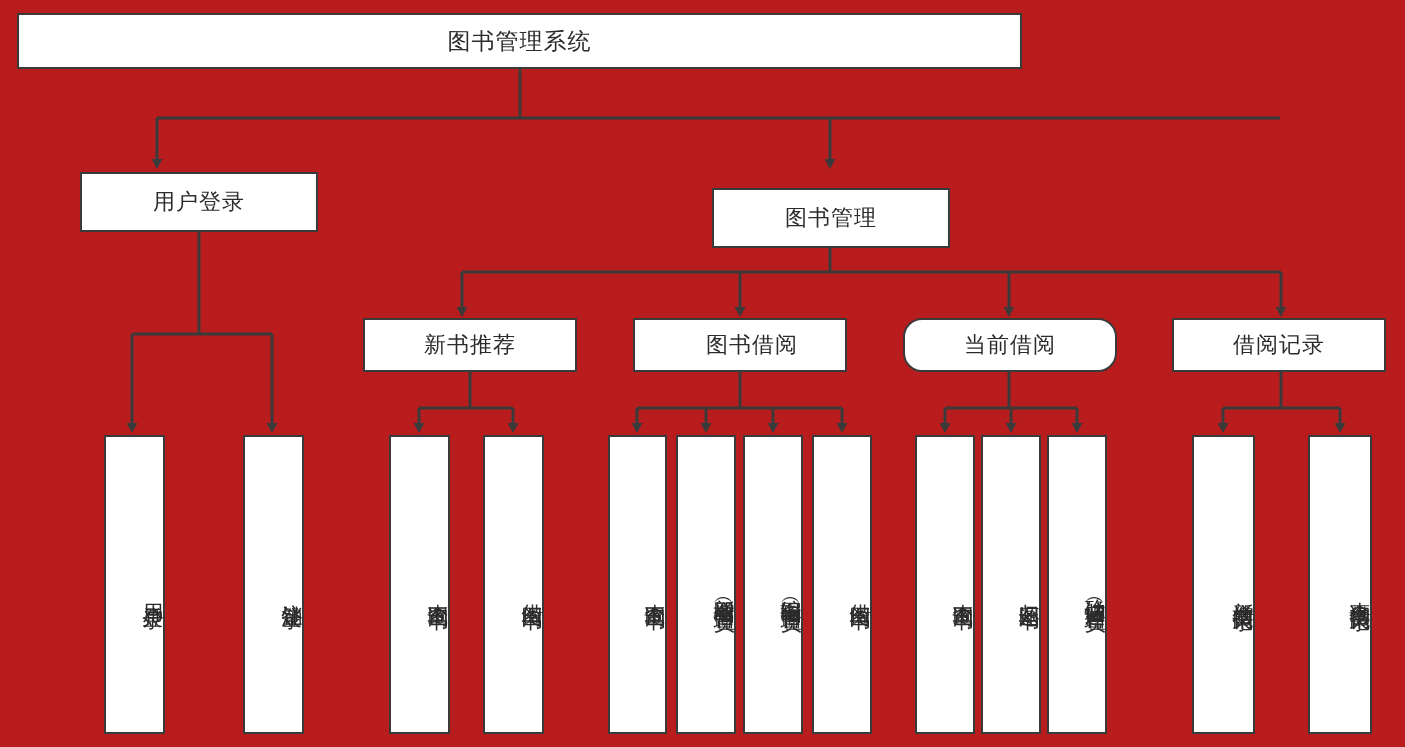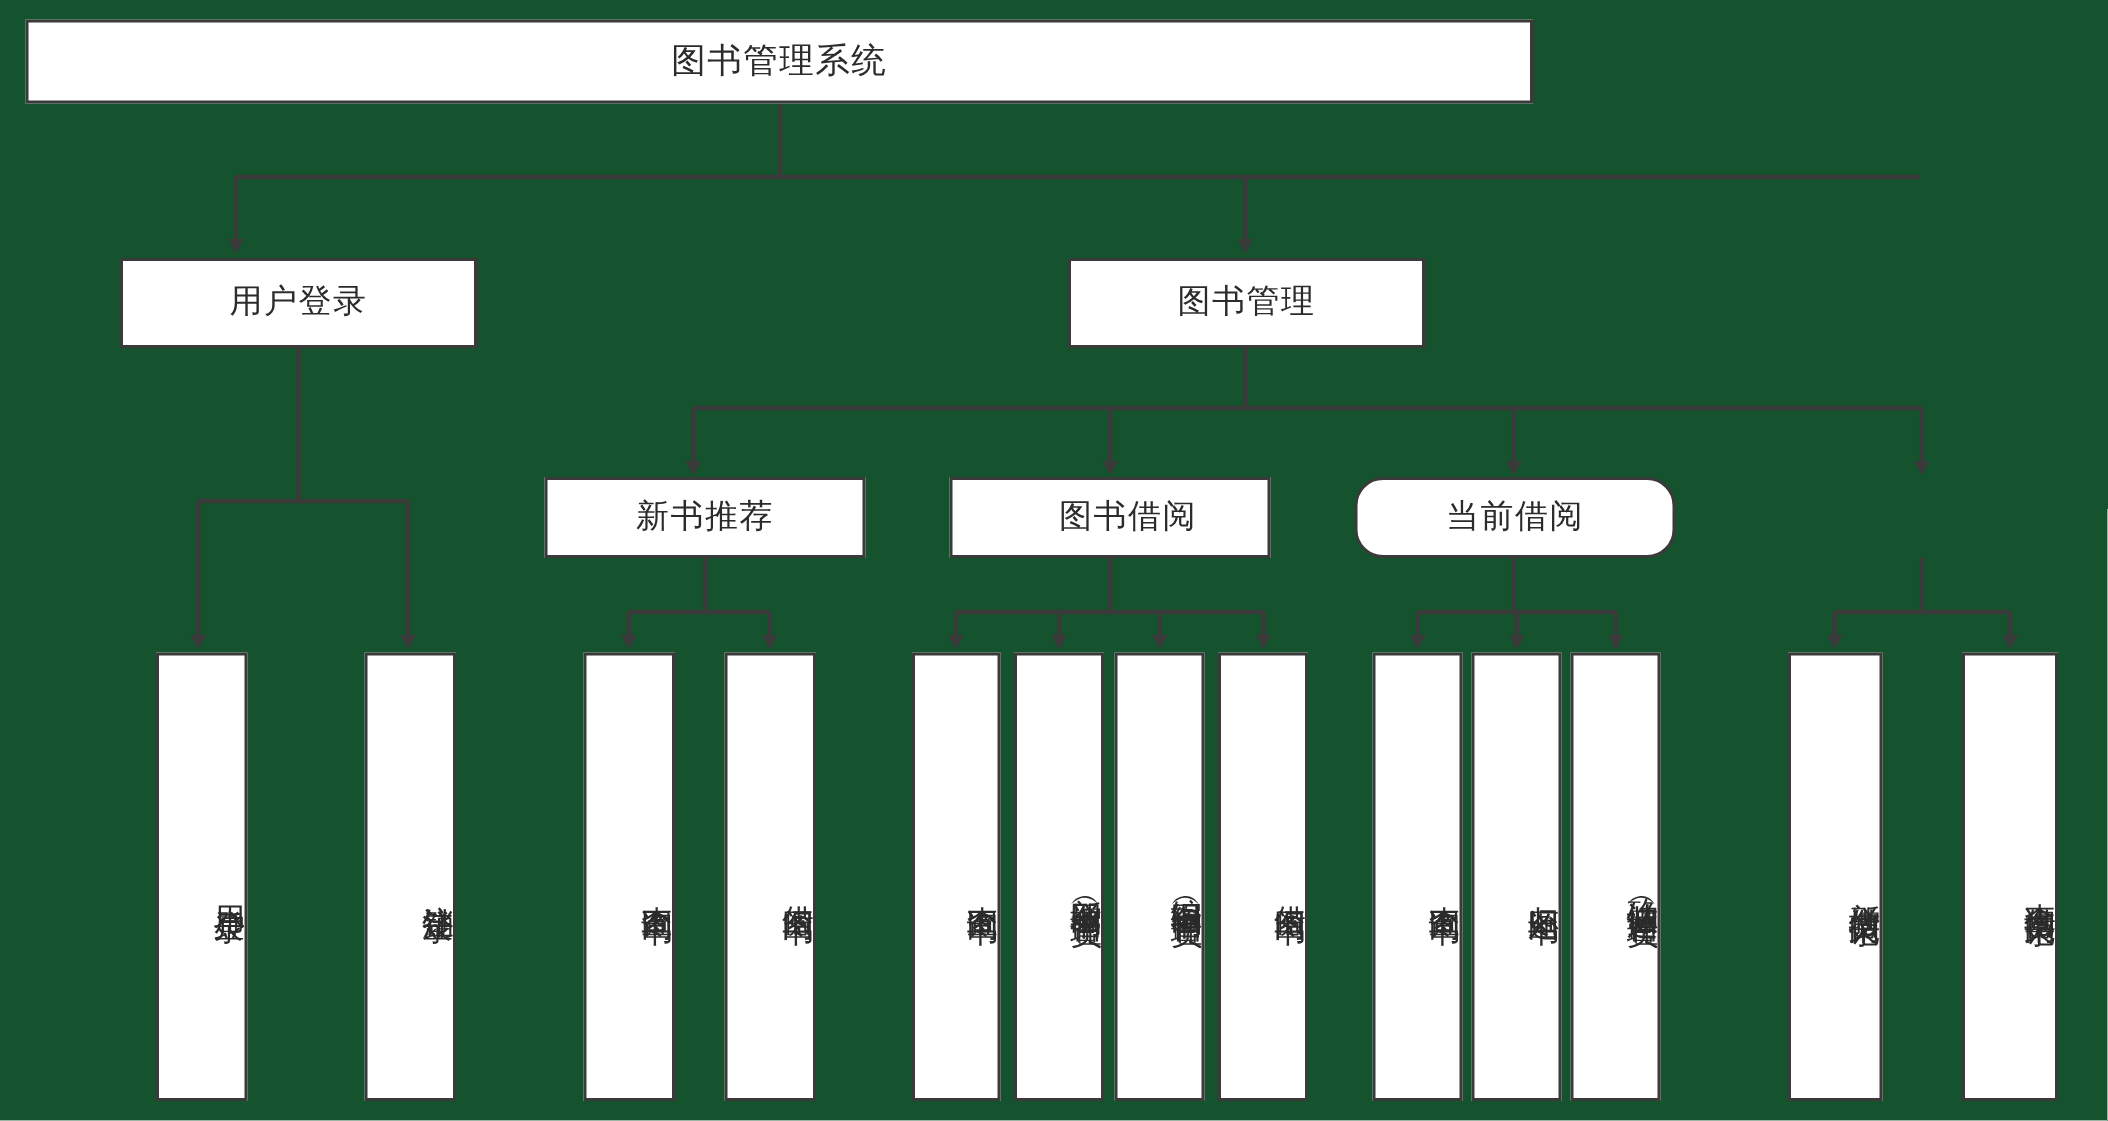--- a/index.html
+++ b/index.html
@@ -8,21 +8,21 @@
     padding: 0;
     background: #ffffff;
   }
   body {
     font-family: "DejaVu Sans", "Liberation Sans", sans-serif;
   }
   #canvas {
     position: relative;
     width: 1405px;
     height: 747px;
-    background: #14532d;
+    background: #b91c1c;
     overflow: hidden;
   }
   #wires {
     position: absolute;
     left: 0;
     top: 0;
     width: 1405px;
     height: 747px;
     pointer-events: none;
   }
@@ -124,32 +124,35 @@
     </g>
   </svg>
 
   <div class="node root" style="left:17px; top:13px; width:1005px; height:56px;">
     <span class="lbl">图书管理系统</span>
   </div>
 
   <div class="node h" style="left:80px; top:172px; width:238px; height:60px;">
     <span class="lbl">用户登录</span>
   </div>
-  <div class="node h" style="left:712px; top:172px; width:238px; height:60px;">
+  <div class="node h" style="left:712px; top:188px; width:238px; height:60px;">
     <span class="lbl">图书管理</span>
   </div>
 
   <div class="node h" style="left:363px; top:318px; width:214px; height:54px;">
     <span class="lbl">新书推荐</span>
   </div>
   <div class="node h" style="left:633px; top:318px; width:214px; height:54px;padding-left:24px;">
     <span class="lbl">图书借阅</span>
   </div>
   <div class="node h" style="left:903px; top:318px; width:214px; height:54px;border-radius:19px;">
     <span class="lbl">当前借阅</span>
+  </div>
+  <div class="node h" style="left:1172px; top:318px; width:214px; height:54px;">
+    <span class="lbl">借阅记录</span>
   </div>
 
   <div class="node v" style="left:104px; top:435px; width:61px; height:299px;">
     <span class="lbl">用户登录</span>
   </div>
   <div class="node v" style="left:243px; top:435px; width:61px; height:299px;">
     <span class="lbl">注销登录</span>
   </div>
   <div class="node v" style="left:389px; top:435px; width:61px; height:299px;">
     <span class="lbl">查询图书</span>

